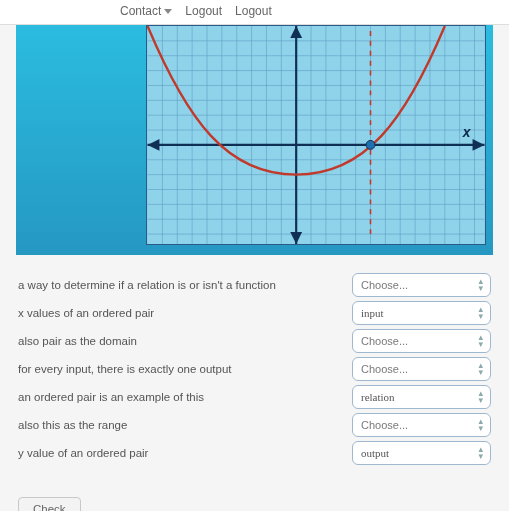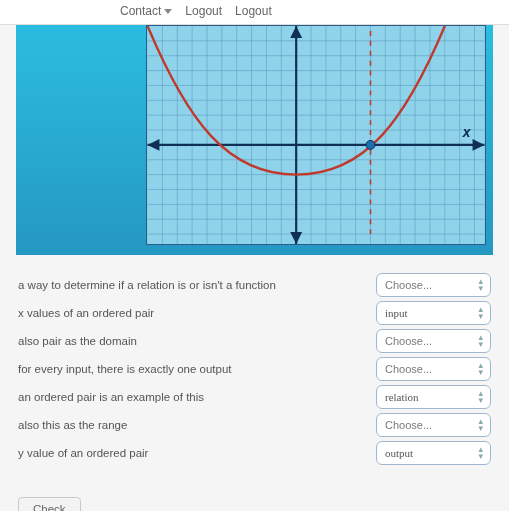--- a/index.html
+++ b/index.html
@@ -57,21 +57,21 @@
     justify-content: space-between;
     margin: 4px 0;
     gap: 5px;
   }
   .prompt {
     font-size: 11.5px;
     color: #555;
     flex: 1;
   }
   .sel {
-    width: 115px;
+    width: 139px;
     height: 24px;
     border: 1px solid #9fb8cf;
     border-radius: 6px;
     background: #fff;
     display: flex;
     align-items: center;
     justify-content: space-between;
     padding: 0 8px;
     font-size: 11px;
     color: #7a7a7a;

